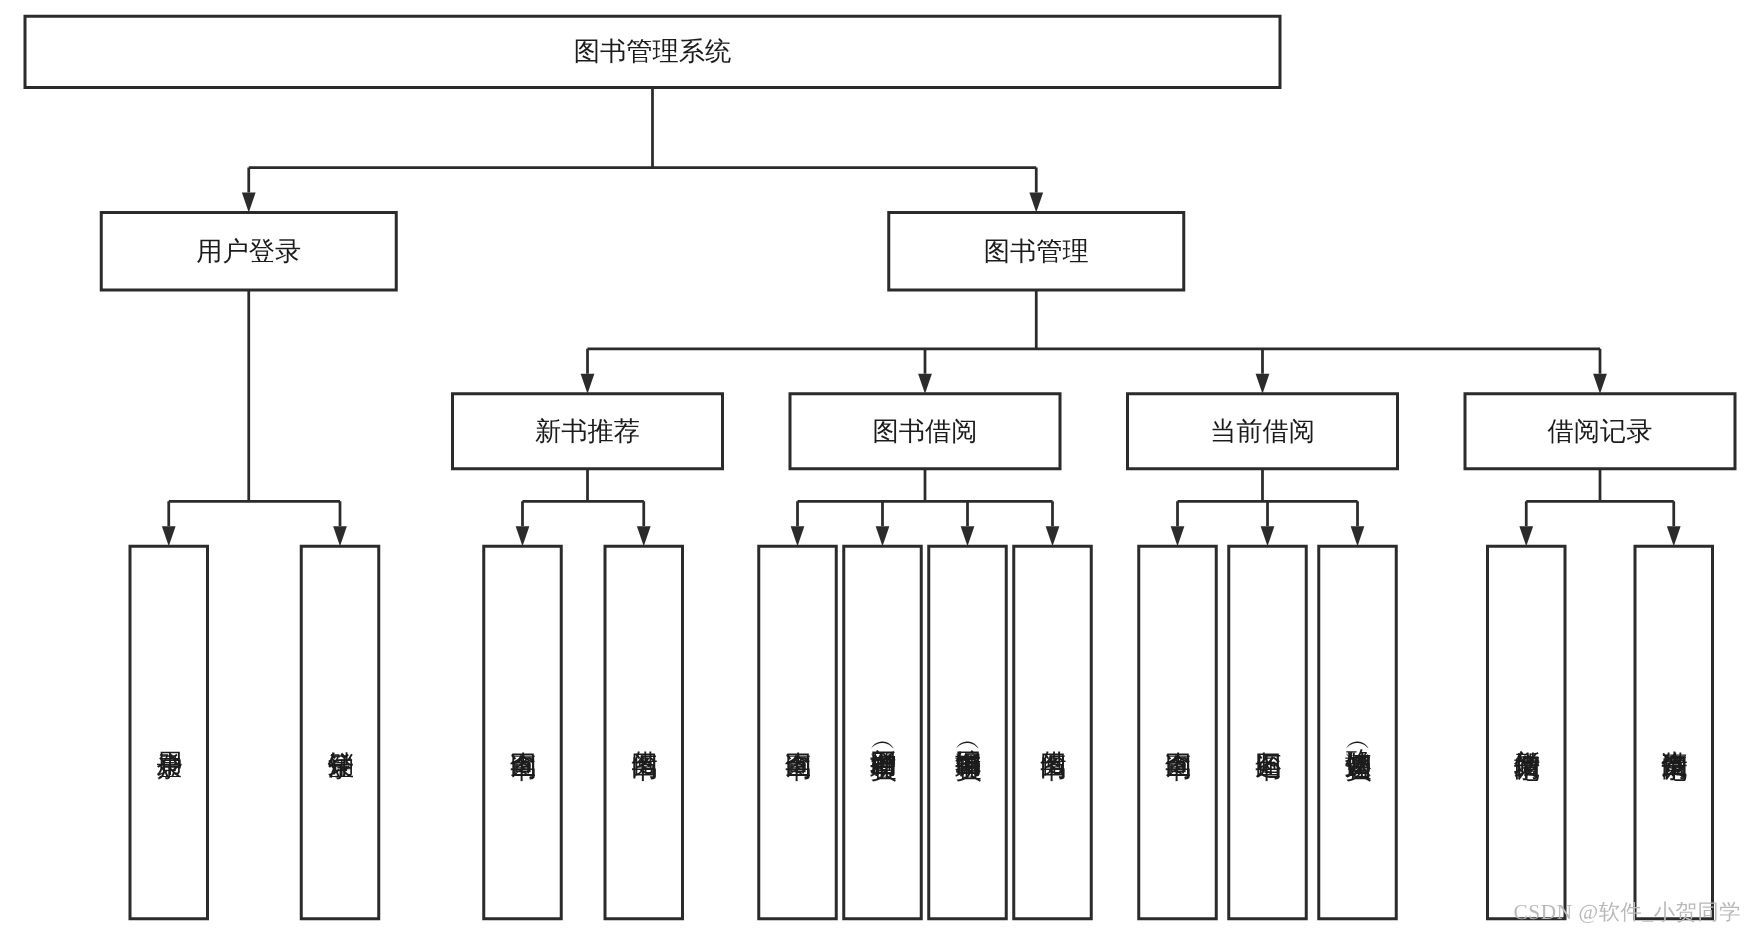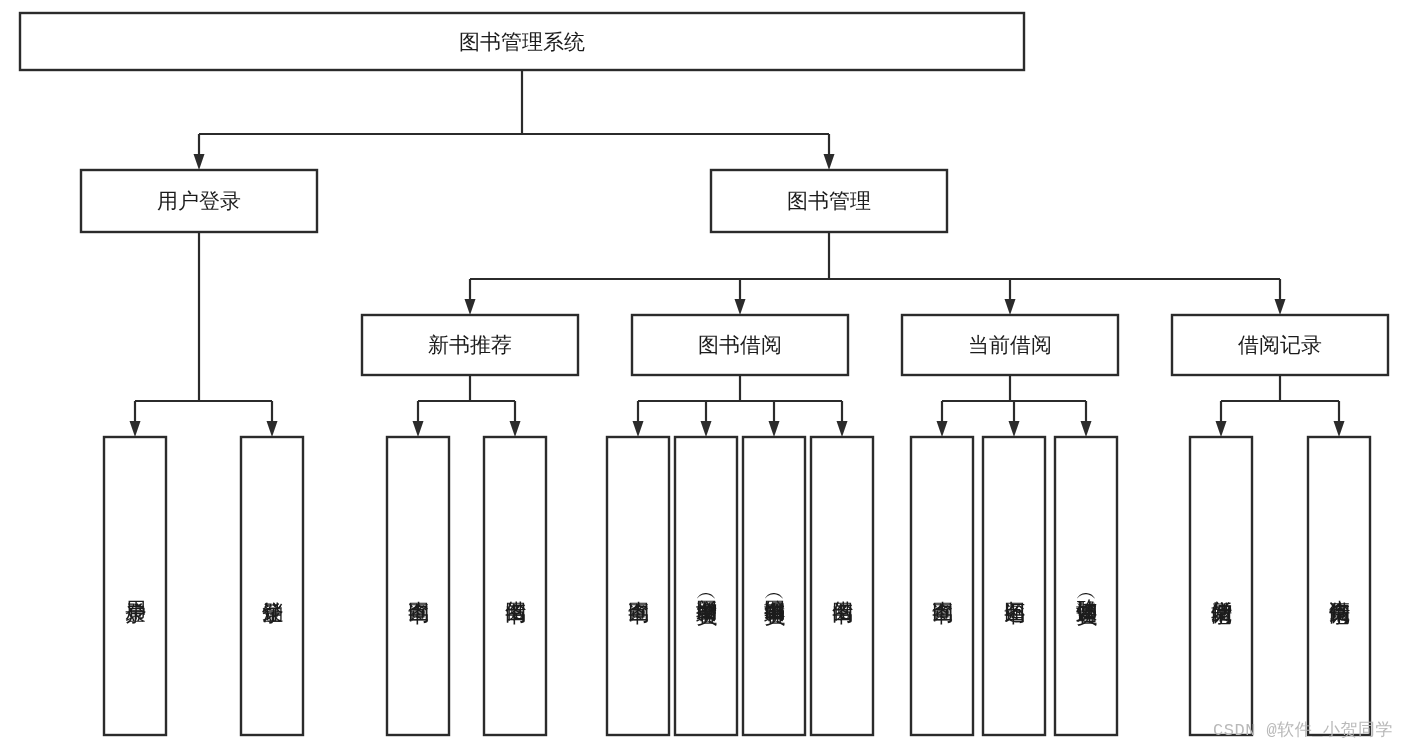--- a/index.html
+++ b/index.html
@@ -57,21 +57,21 @@
     fill: none;
   }
   .arrow-head {
     fill: #2b2b2b;
     stroke: none;
   }
   .watermark {
     position: absolute;
     right: 12px;
     bottom: 6px;
-    font-family: Liberation Mono, monospace;
+    font-family: Liberation Serif, serif;
     font-size: 17px;
     color: #b9b9b9;
     white-space: nowrap;
     letter-spacing: 0.5px;
   }
 </style>
 </head>
 <body>
 
 <svg id="diagram" viewBox="0 0 1405 747">

